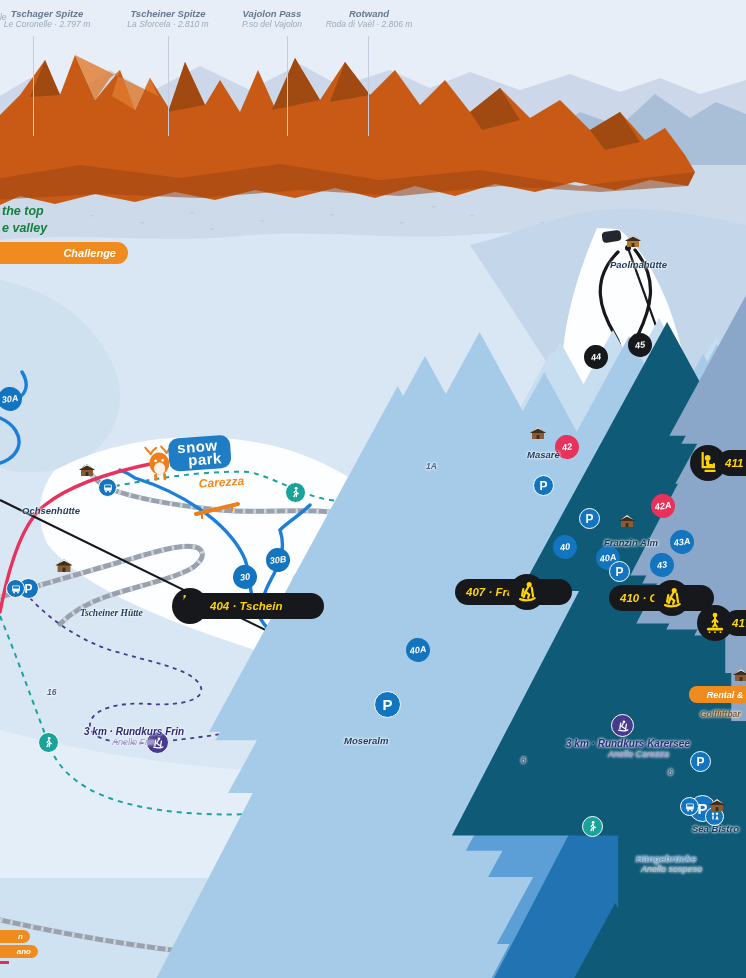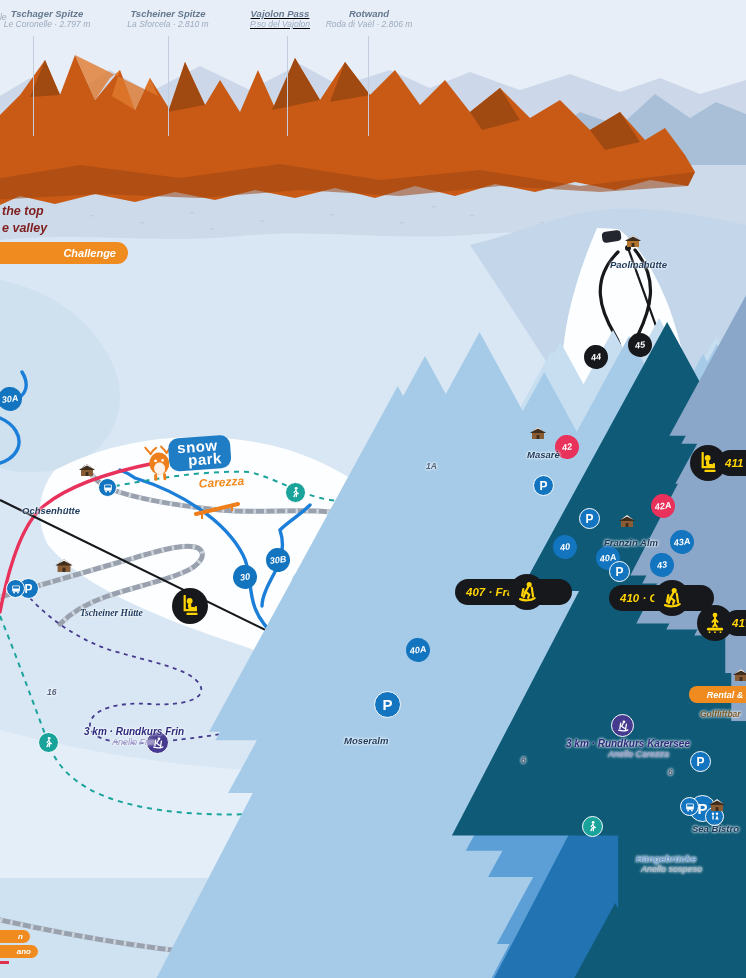--- a/index.html
+++ b/index.html
@@ -14,21 +14,21 @@
   .tick{position:absolute;width:1px;background:#c2cedd;}
   
   .hutlbl{font:italic 700 9.5px "Liberation Sans",sans-serif;color:#1d3a5c;
           text-shadow:0 0 3px #fff,0 0 3px #fff;margin-top:35px;}
   .small-lbl{font:italic 700 8.5px "Liberation Sans",sans-serif;color:#55647e;
           text-shadow:0 0 3px #fff,0 0 3px #fff;}
   .xc-title{font:italic 700 10px "Liberation Sans",sans-serif;color:#2f2b7e;text-shadow:0 0 3px #fff,0 0 3px #fff;}
   .xc-sub{font:italic 400 9px "Liberation Sans",sans-serif;color:#9a94c8;text-shadow:0 0 3px #fff,0 0 3px #fff;}
   .br-title{font:italic 700 9.5px "Liberation Sans",sans-serif;color:#6d9bd0;text-shadow:0 0 3px #fff,0 0 3px #fff;text-align:center;}
   .br-sub{font:italic 400 9px "Liberation Sans",sans-serif;color:#aab6c6;text-shadow:0 0 3px #fff,0 0 3px #fff;}
-  .banner-txt{font:italic 700 12.5px "Liberation Sans",sans-serif;color:#7f1d1d;}
+  .banner-txt{font:italic 700 12.5px "Liberation Sans",sans-serif;color:#15803d;}
   .orange-pill{background:#f08b1f;color:#fff;font:italic 700 11px "Liberation Sans",sans-serif;
        border-radius:11px;display:flex;align-items:center;justify-content:flex-end;padding:0 12px;}
   .orange-pill.sm{font-size:9px;border-radius:8px;padding:0 7px;justify-content:center;}
   
   .badge{position:absolute;width:24px;height:24px;border-radius:50%;display:flex;align-items:center;
          justify-content:center;color:#fff;font:italic 700 9px "Liberation Sans",sans-serif;
          transform:rotate(-8deg);}
   .badge.blue{background:#1374bf}.badge.red{background:#e8315b}.badge.black{background:#17181c}
   
   .pill-body{position:absolute;height:26px;background:#17181c;border-radius:13px;color:#ffd400;
@@ -348,21 +348,21 @@
   <div class="abs" style="left:-2px;top:12px;font:italic 400 8.5px 'Liberation Sans',sans-serif;color:#9dabbd;">lle</div>
 
   <div class="peak" style="left:47px;top:8px;">
     <div class="nm">Tschager Spitze</div>
     <div class="sb">Le Coronelle · 2.797 m</div>
   </div>
   <div class="peak" style="left:168px;top:8px;">
     <div class="nm">Tscheiner Spitze</div>
     <div class="sb">La Sforcela · 2.810 m</div>
   </div>
-  <div class="peak" style="left:280px;top:8px;text-decoration:underline;">
+  <div class="peak" style="left:272px;top:8px;">
     <div class="nm">Vajolon Pass</div>
     <div class="sb">P.so del Vajolon</div>
   </div>
   <div class="peak" style="left:369px;top:8px;">
     <div class="nm">Rotwand</div>
     <div class="sb">Roda di Vaèl · 2.806 m</div>
   </div>
   <div class="tick" style="left:33px;top:36px;height:100px;"></div>
   <div class="tick" style="left:168px;top:36px;height:100px;"></div>
   <div class="tick" style="left:287px;top:36px;height:100px;"></div>
@@ -394,20 +394,23 @@
   <div class="pill-icon" style="left:172px;top:588px;">
     <svg width="22" height="22" viewBox="0 0 12 12">
       <g stroke="#ffd400" stroke-width="1.2" fill="none" stroke-linecap="round">
         <path d="M3.1 0.5 V8.3 H9.2 V6.6"></path>
           <path d="M5.8 5.2 V7.2 H8.2"></path>
           <path d="M4.6 10.3 H9.6"></path>
       </g>
       <circle cx="5.8" cy="3.3" r="1.6" fill="#ffd400"></circle>
       <rect x="4.9" y="4.6" width="1.8" height="2.6" rx="0.9" fill="#ffd400"></rect>
     </svg>
+  </div>
+  <div class="pill-body" style="left:182px;top:593px;width:104px;padding:0 10px 0 28px;">
+    <span>404 · Tschein</span>
   </div>
 
   <div class="pill-body" style="left:455px;top:579px;width:84px;padding:0 22px 0 11px;">
     <span>407 · Franzin</span>
   </div>
   <div class="pill-icon" style="left:509px;top:574px;">
     <svg width="22" height="22" viewBox="0 0 12 12">
       <circle cx="7.2" cy="1.9" r="1.4" fill="#ffd400"></circle>
       <g stroke="#ffd400" stroke-width="1.2" fill="none" stroke-linecap="round">
         <path d="M6.6 3.4 L5.2 5.8 L7.2 7.4 L6.6 9.2"></path>

